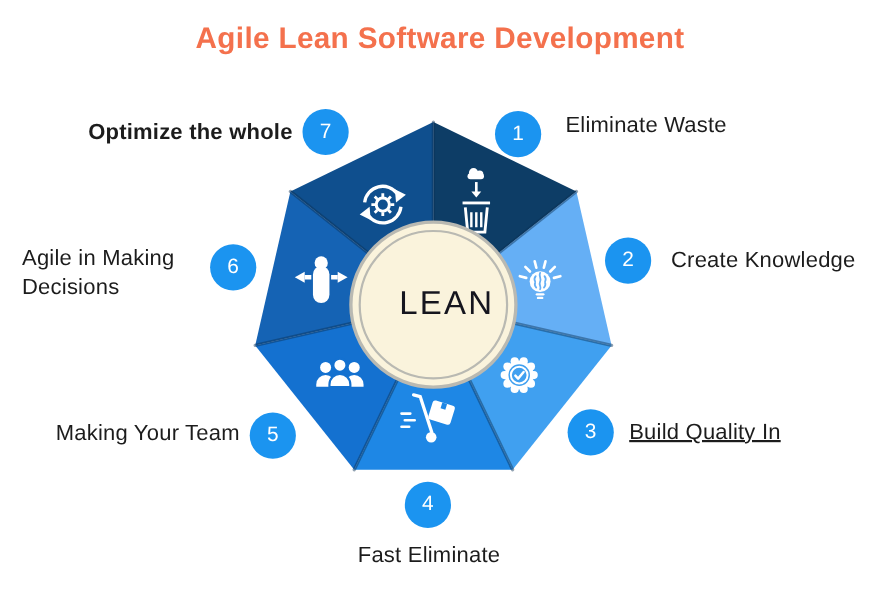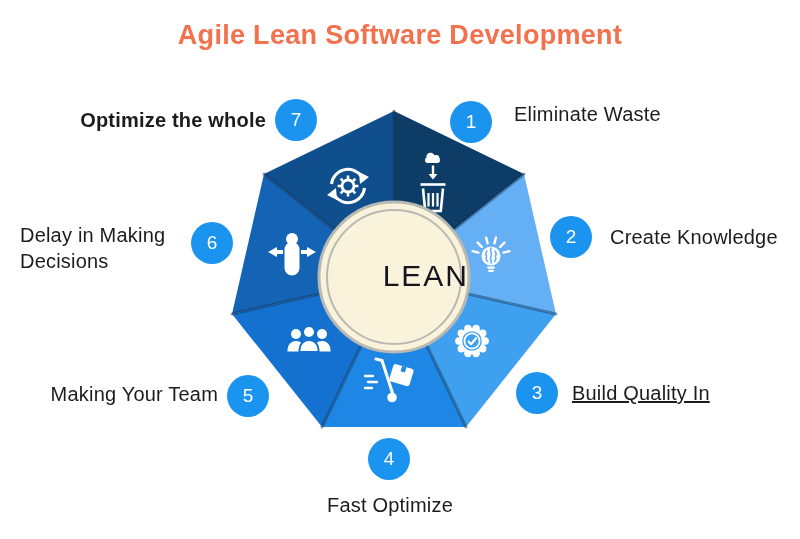--- a/index.html
+++ b/index.html
@@ -6,22 +6,22 @@
   .canvas{position:relative;width:800px;height:539px;background:#ffffff;
           font-family:"Liberation Sans",sans-serif;overflow:hidden;}
   .title{position:absolute;top:20px;left:0;width:100%;text-align:center;
          font-size:27px;font-weight:700;letter-spacing:.3px;color:var(--title);}
   .wheel-svg{position:absolute;left:0;top:0;}
   .divider{stroke:var(--divider);stroke-opacity:.45;stroke-width:3;fill:none;stroke-linecap:round;}
   .center-disc{fill:var(--center_fill);stroke:var(--center_ring);stroke-width:3;}
   .center-ring{fill:none;stroke:var(--center_ring);stroke-width:2;}
   .ifill{fill:var(--icon);}
   .istroke{stroke:var(--icon);fill:none;}
-  .center-label{position:absolute;left:319px;top:259px;width:150px;text-align:right;
-                font-size:30px;letter-spacing:2px;font-weight:400;color:#15151e;}
+  .center-label{position:absolute;left:319px;top:259px;width:150px;text-align:left;
+                font-size:30px;letter-spacing:2px;font-weight:400;color:#15151e;padding-left:44px;}
   .seg-label{position:absolute;font-size:20px;font-weight:500;line-height:26px;
              letter-spacing:.2px;color:var(--label_text);white-space:normal;}
   .badge{position:absolute;width:42px;height:42px;border-radius:50%;background:var(--badge);
          color:#fff;display:flex;align-items:center;justify-content:center;
          font-size:19px;font-weight:500;}
 </style>
 </head>
 <body>
 
 <div class="canvas">
@@ -134,18 +134,18 @@
   <div class="badge" style="left:550px;top:216px;">2</div>
   <div class="badge" style="left:516px;top:372px;">3</div>
   <div class="badge" style="left:368px;top:438px;">4</div>
   <div class="badge" style="left:227px;top:375px;">5</div>
   <div class="badge" style="left:191px;top:222px;">6</div>
   <div class="badge" style="left:275px;top:99px;">7</div>
 
   <div class="seg-label" style="left:514px;top:101px;">Eliminate Waste</div>
   <div class="seg-label" style="left:610px;top:224px;">Create Knowledge</div>
   <div class="seg-label" style="left:572px;top:380px;text-decoration:underline;">Build Quality In</div>
-  <div class="seg-label" style="left:306px;top:492px;width:168px;text-align:center;">Fast Optimize</div>
+  <div class="seg-label" style="left:306px;top:492px;width:168px;text-align:center;">Fast Eliminate</div>
   <div class="seg-label" style="left:16px;top:381px;width:202px;text-align:right;">Making Your Team</div>
-  <div class="seg-label" style="left:20px;top:222px;width:168px;">Delay in Making Decisions</div>
+  <div class="seg-label" style="left:20px;top:222px;width:168px;">Agile in Making Decisions</div>
   <div class="seg-label" style="left:62px;top:107px;width:204px;text-align:right;font-weight:bold;">Optimize the whole</div>
 
 </div>
 
 </body></html>

